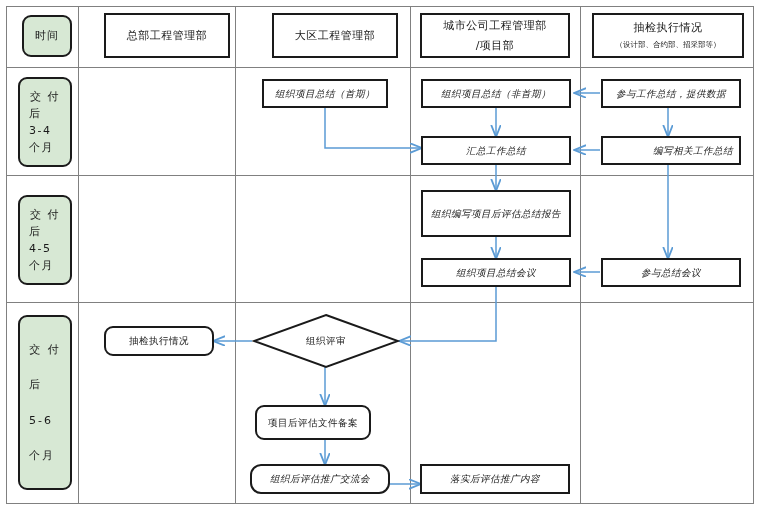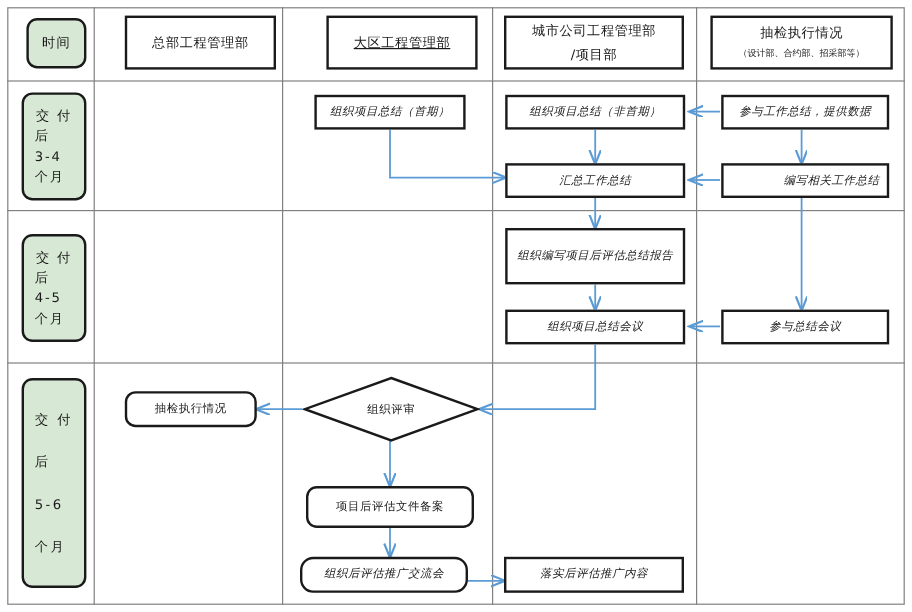--- a/index.html
+++ b/index.html
@@ -76,21 +76,21 @@
   <div class="grid-line h" style="left:6px;top:302px;width:748px;"></div>
 
   <div class="node time" style="left:22px;top:15px;width:50px;height:42px;font-size:11px;letter-spacing:1px;">
     <span>时间</span>
   </div>
 
   <div class="node header" style="left:104px;top:13px;width:126px;height:45px;">
     <span class="hdr-main">总部工程管理部</span>
   </div>
 
-  <div class="node header" style="left:272px;top:13px;width:126px;height:45px;text-decoration:underline;">
+  <div class="node header" style="left:272px;top:13px;width:126px;height:45px;">
     <span class="hdr-main">大区工程管理部</span>
   </div>
 
   <div class="node header" style="left:420px;top:13px;width:150px;height:45px;flex-direction:column;">
     <span class="hdr-main">城市公司工程管理部</span>
     <span class="hdr-main" style="margin-top:4px;">/项目部</span>
   </div>
 
   <div class="node header" style="left:592px;top:13px;width:152px;height:45px;flex-direction:column;">
     <span class="hdr-main">抽检执行情况</span>
@@ -192,21 +192,21 @@
     <span>抽检执行情况</span>
   </div>
 
   <div class="diamond-wrap" style="left:252px;top:313px;width:148px;height:56px;font-family:Liberation Serif, serif;">
     <svg width="148" height="56" viewBox="0 0 148 56">
       <polygon points="74,2 146,28 74,54 2,28" fill="#ffffff" stroke="#1a1a1a" stroke-width="2"></polygon>
     </svg>
     <div class="diamond-label">组织评审</div>
   </div>
 
-  <div class="node rounded proc" style="left:255px;top:405px;width:140px;height:35px;">
+  <div class="node rounded proc" style="left:255px;top:405px;width:116px;height:35px;">
     <span>项目后评估文件备案</span>
   </div>
 
   <div class="node rect proc" style="left:250px;top:464px;width:140px;height:30px;border-radius:11px;">
     <span>组织后评估推广交流会</span>
   </div>
 
   <div class="node rect proc" style="left:420px;top:464px;width:150px;height:30px;">
     <span>落实后评估推广内容</span>
   </div>

